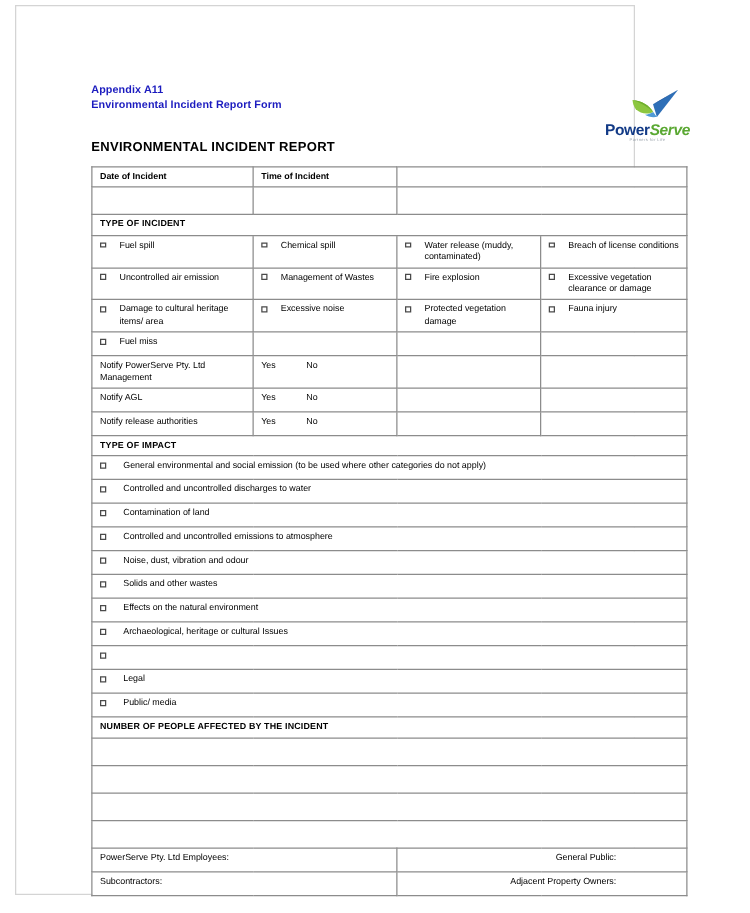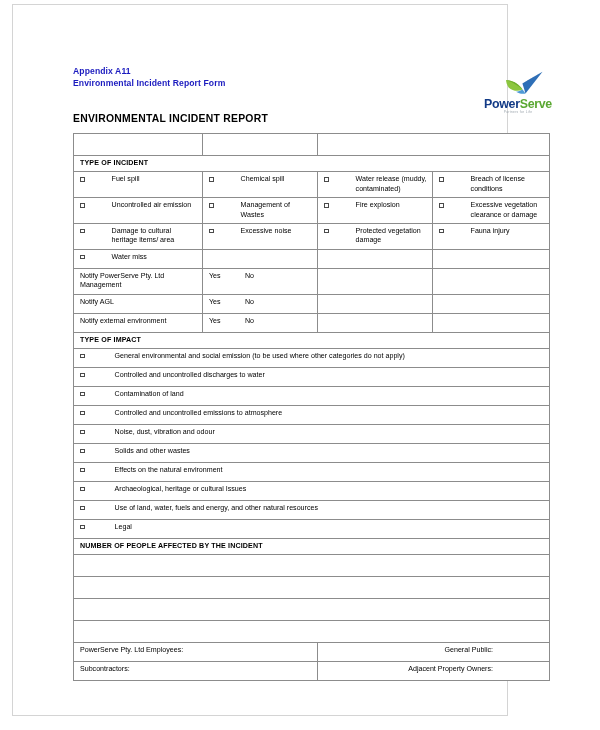--- a/index.html
+++ b/index.html
@@ -71,21 +71,21 @@
     left: 0;
     top: 26px;
     width: 78px;
     text-align: center;
     font-size: 12.4px;
     font-weight: bold;
     letter-spacing: -0.3px;
     white-space: nowrap;
   }
   #logo-word-power { color: #123a86; }
-  #logo-word-serve { color: #5aa832; }
+  #logo-word-serve { color: #5aa832; font-style: italic; }
   #logo-tagline {
     position: absolute;
     left: 0;
     top: 39px;
     width: 78px;
     text-align: center;
     font-size: 3.2px;
     color: #9aa3ab;
     letter-spacing: 0.35px;
     white-space: nowrap;
@@ -113,21 +113,21 @@
   .section-head td {
     font-weight: bold;
     letter-spacing: 0.15px;
   }
 
   
   .cb-cell { padding-left: 6px !important; }
   .cb-row {
     display: flex;
     align-items: flex-start;
-    gap: 16px;
+    gap: 0;
   }
   .cb-box {
     flex: 0 0 auto;
     width: 4.6px;
     height: 4.6px;
     border: 0.8px solid #4a4a4a;
     margin-top: 1.8px;
     background: #ffffff;
     box-sizing: border-box;
   }
@@ -171,20 +171,25 @@
 
   <table id="form-table">
     <colgroup>
       <col style="width:129px">
       <col style="width:115px">
       <col style="width:115px">
       <col style="width:117px">
     </colgroup>
     <tbody>
 
+      <tr class="r-head">
+        <td>Date of Incident</td>
+        <td>Time of Incident</td>
+        <td colspan="2"></td>
+      </tr>
       <tr>
         <td class="h-15"></td>
         <td class="h-15"></td>
         <td class="h-15" colspan="2"></td>
       </tr>
 
       <tr class="section-head">
         <td colspan="4">TYPE OF INCIDENT</td>
       </tr>
 
@@ -263,42 +268,42 @@
             <div class="cb-row">
               <span class="cb-box"></span>
               <span class="cb-label">Fauna injury</span>
             </div>
           </td>
       </tr>
       <tr>
         <td class="cb-cell h-12">
             <div class="cb-row">
               <span class="cb-box"></span>
-              <span class="cb-label">Water miss</span>
+              <span class="cb-label">Fuel miss</span>
             </div>
           </td>
         <td class="h-12"></td>
         <td class="h-12"></td>
         <td class="h-12"></td>
       </tr>
 
       <tr>
         <td>Notify PowerServe Pty. Ltd Management</td>
         <td class="yn-cell"><span class="yn-yes">Yes</span><span class="yn-no">No</span></td>
         <td></td>
         <td></td>
       </tr>
       <tr>
         <td class="h-12">Notify AGL</td>
         <td class="yn-cell h-12"><span class="yn-yes">Yes</span><span class="yn-no">No</span></td>
         <td class="h-12"></td>
         <td class="h-12"></td>
       </tr>
       <tr>
-        <td class="h-12">Notify external environment</td>
+        <td class="h-12">Notify release authorities</td>
         <td class="yn-cell h-12"><span class="yn-yes">Yes</span><span class="yn-no">No</span></td>
         <td class="h-12"></td>
         <td class="h-12"></td>
       </tr>
 
       <tr class="section-head">
         <td colspan="4">TYPE OF IMPACT</td>
       </tr>
 
       <tr>
@@ -362,29 +367,36 @@
             <div class="cb-row">
               <span class="cb-box"></span>
               <span class="cb-label">Archaeological, heritage or cultural Issues</span>
             </div>
           </td>
         </tr>
       <tr>
           <td class="cb-cell cb-wide h-12" colspan="4">
             <div class="cb-row">
               <span class="cb-box"></span>
-              <span class="cb-label">Use of land, water, fuels and energy, and other natural resources</span>
             </div>
           </td>
         </tr>
       <tr>
           <td class="cb-cell cb-wide h-12" colspan="4">
             <div class="cb-row">
               <span class="cb-box"></span>
               <span class="cb-label">Legal</span>
+            </div>
+          </td>
+        </tr>
+      <tr>
+          <td class="cb-cell cb-wide h-12" colspan="4">
+            <div class="cb-row">
+              <span class="cb-box"></span>
+              <span class="cb-label">Public/ media</span>
             </div>
           </td>
         </tr>
 
       <tr class="section-head">
         <td colspan="4">NUMBER OF PEOPLE AFFECTED BY THE INCIDENT</td>
       </tr>
       <tr>
           <td class="h-15" colspan="4"></td>
         </tr>

